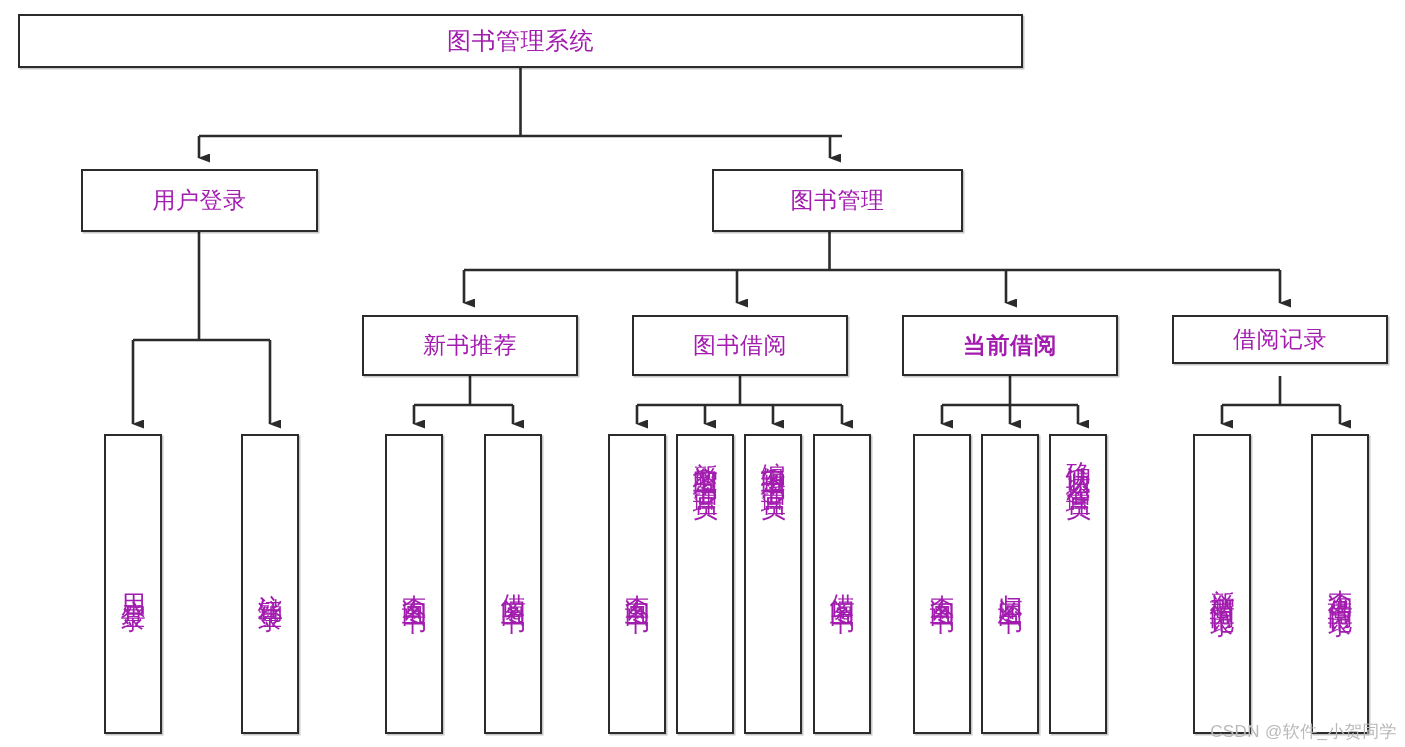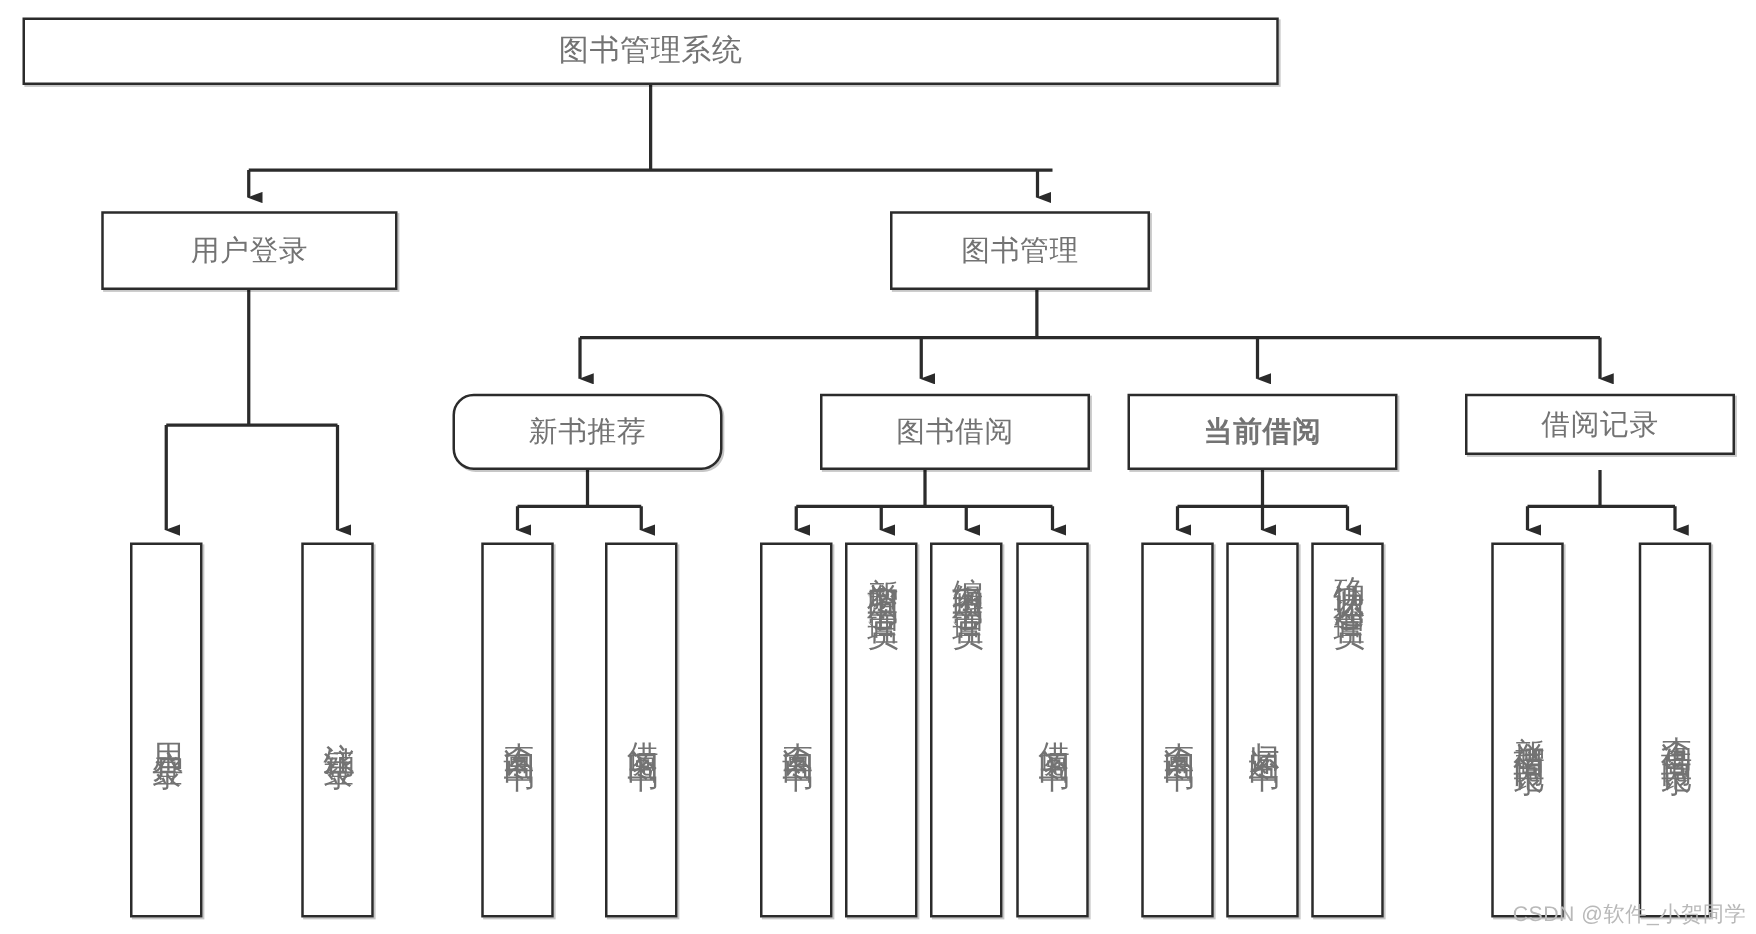--- a/index.html
+++ b/index.html
@@ -28,21 +28,21 @@
     box-sizing:border-box;
     background:#ffffff;
     border:2.5px solid #2b2b2b;
     display:flex;
     align-items:center;
     justify-content:center;
     box-shadow:1.5px 1.5px 0 rgba(0,0,0,.22);
   }
   .node .label{
     display:block;
-    color:#737373;
+    color:#a21caf;
     line-height:1.08;
     white-space:nowrap;
     text-align:center;
   }
   
   .node.h .label{
     font-size:23px;
     letter-spacing:.5px;
   }
   .node.root .label{font-size:24px;}
@@ -132,28 +132,28 @@
     </g>
   </svg>
 
   <div class="node h root" style="left:18px;top:14px;width:1005px;height:54px;">
     <span class="label">图书管理系统</span>
   </div>
 
   <div class="node h" style="left:81px;top:169px;width:237px;height:63px;">
     <span class="label">用户登录</span>
   </div>
-  <div class="node h" style="left:712px;top:169px;width:208px;height:63px;">
+  <div class="node h" style="left:712px;top:169px;width:251px;height:63px;">
     <span class="label">图书管理</span>
   </div>
 
-  <div class="node h" style="left:362px;top:315px;width:216px;height:61px;border-radius:17px;">
+  <div class="node h" style="left:362px;top:315px;width:216px;height:61px;">
     <span class="label">新书推荐</span>
   </div>
-  <div class="node h" style="left:632px;top:315px;width:216px;height:61px;margin-left:24px;">
+  <div class="node h" style="left:632px;top:315px;width:216px;height:61px;">
     <span class="label">图书借阅</span>
   </div>
   <div class="node h" style="left:902px;top:315px;width:216px;height:61px;font-weight:bold;">
     <span class="label">当前借阅</span>
   </div>
   <div class="node h" style="left:1172px;top:315px;width:216px;height:49px;">
     <span class="label">借阅记录</span>
   </div>
 
   <div class="node v mid" style="left:104px;top:434px;width:58px;height:300px;">

